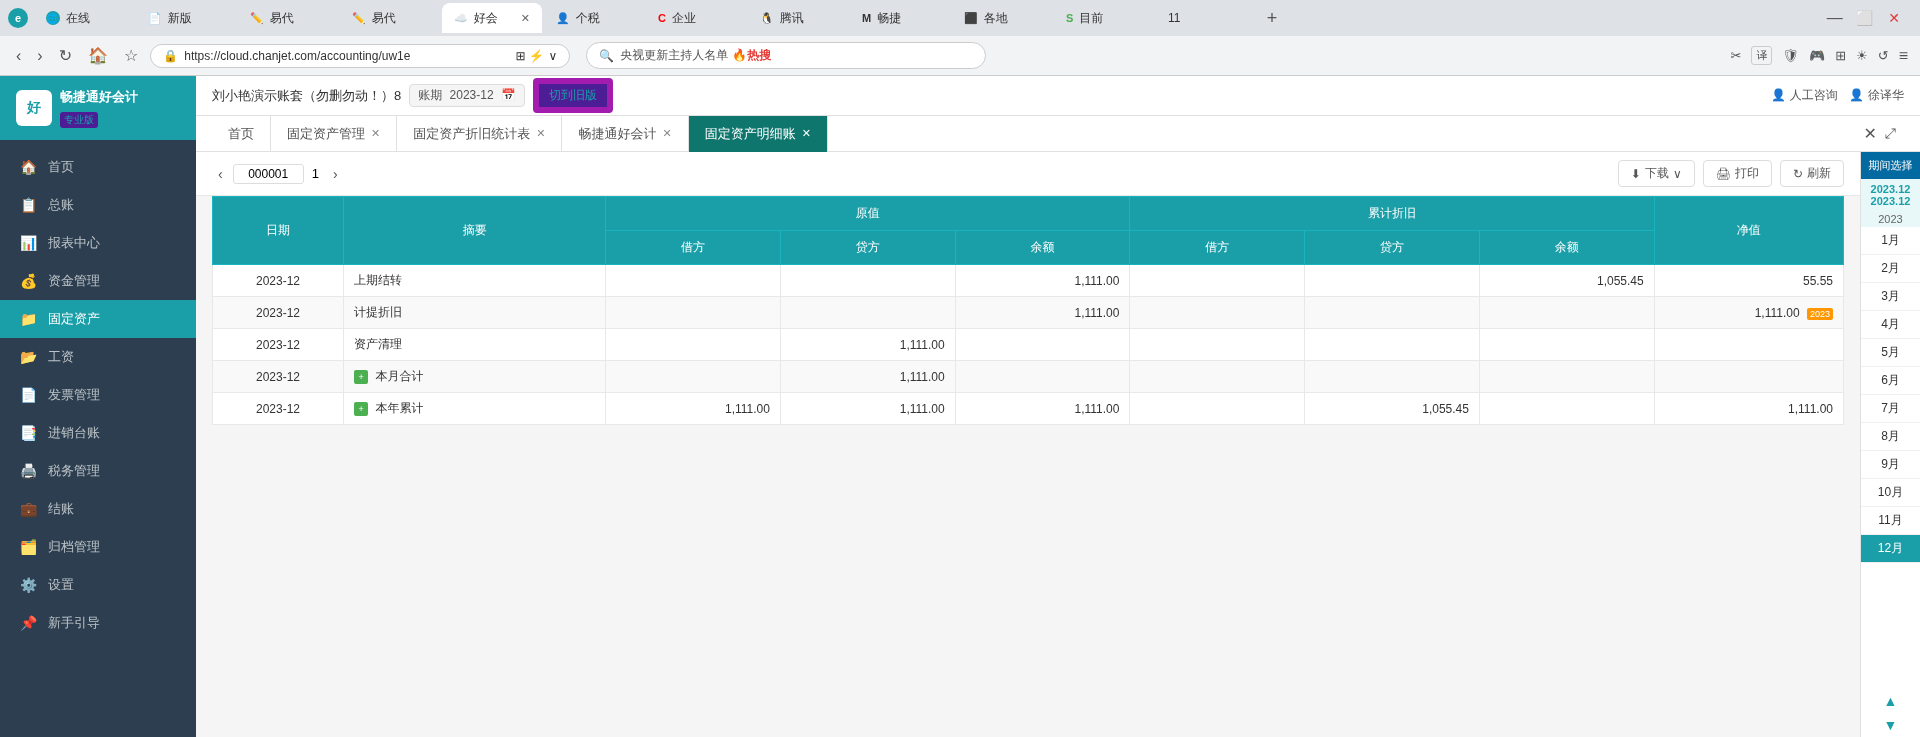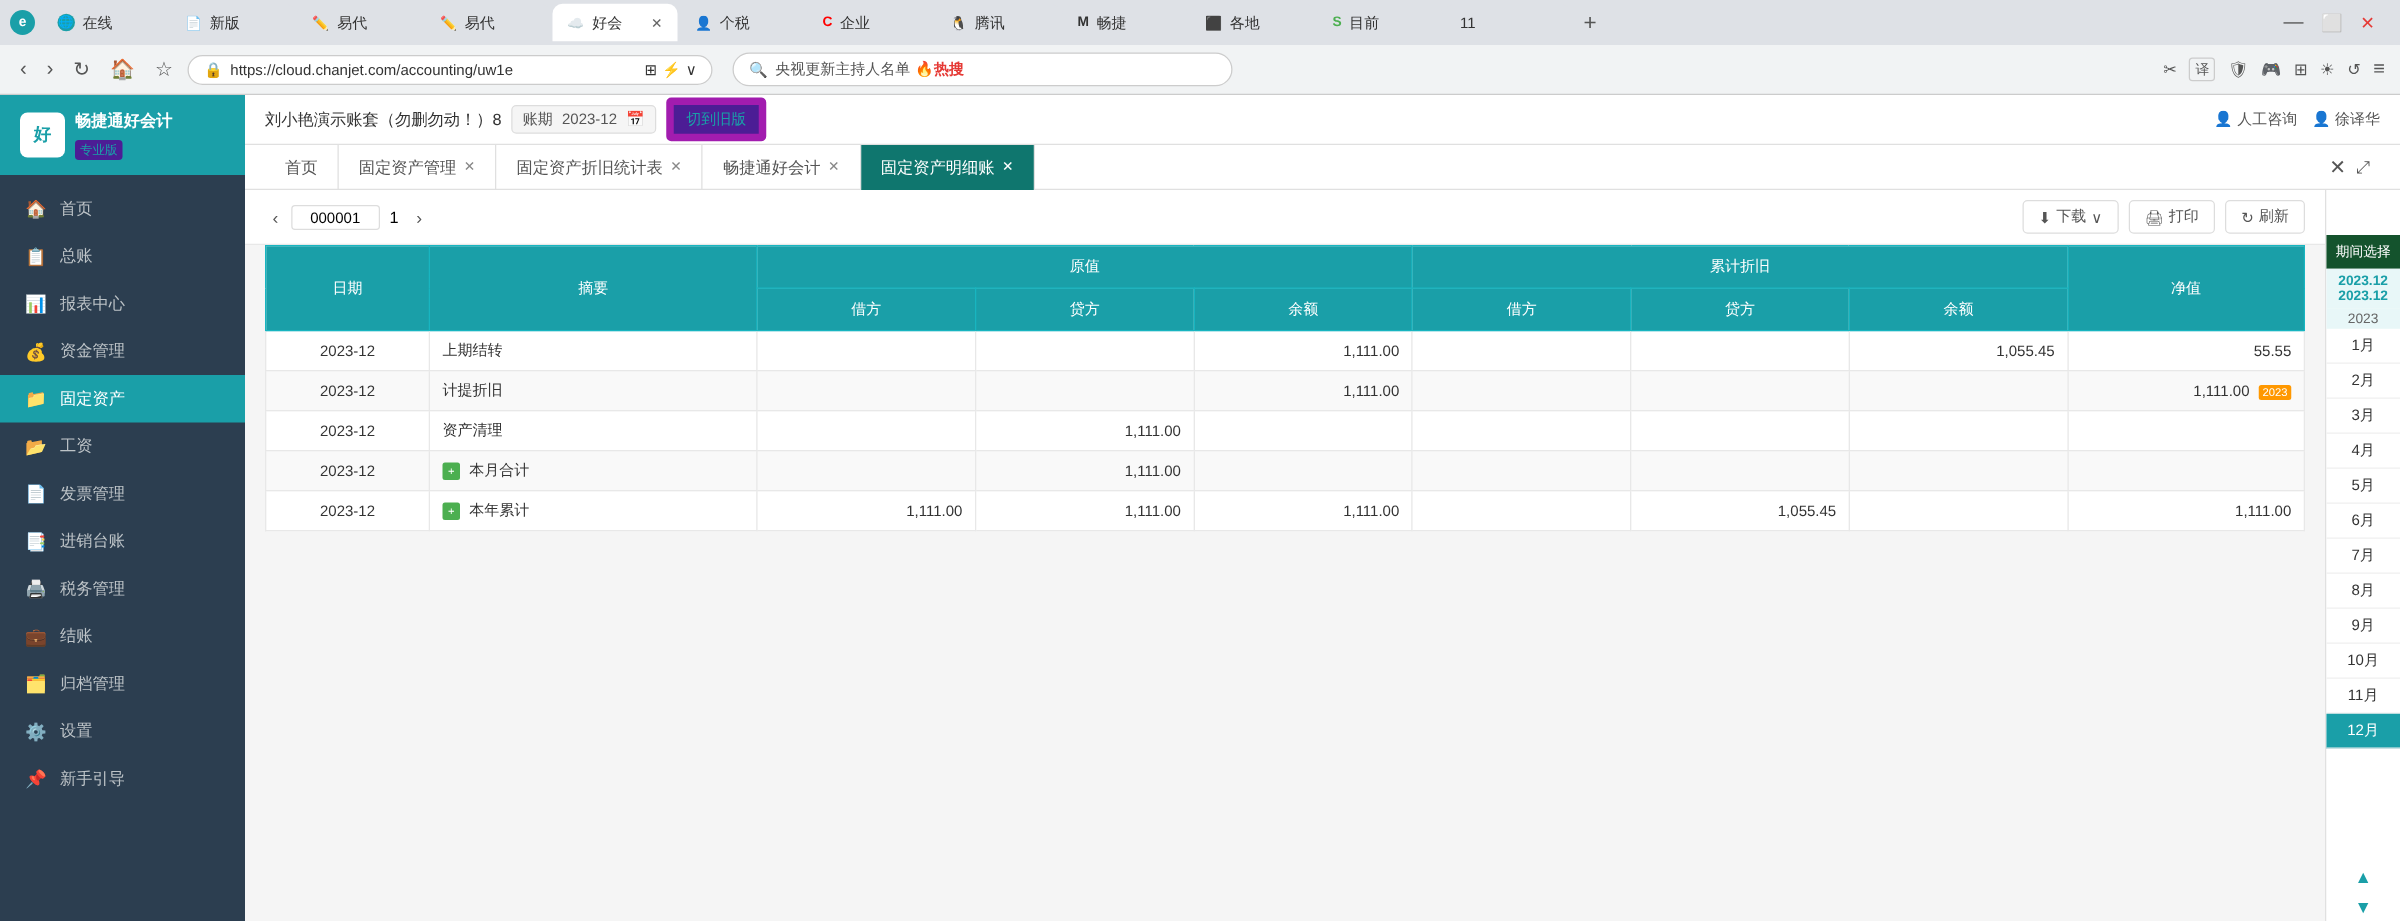--- a/index.html
+++ b/index.html
@@ -67,21 +67,21 @@
     .data-table thead th { padding: 8px 10px; text-align: center; font-size: 12px; font-weight: normal; border: 1px solid #18b5c0; }
     .data-table tbody tr { background: #fff; }
     .data-table tbody tr:nth-child(even) { background: #f9f9f9; }
     .data-table tbody td { padding: 7px 10px; border: 1px solid #e8e8e8; font-size: 12px; color: #333; text-align: center; }
     .data-table tbody td.text-left { text-align: left; }
     .data-table tbody td.text-right { text-align: right; }
     .row-icon { display: inline-block; width: 14px; height: 14px; background: #4caf50; color: #fff; font-size: 9px; border-radius: 2px; text-align: center; line-height: 14px; margin-right: 4px; }
 
     
     .period-panel { width: 60px; background: #fff; border-left: 1px solid #e0e0e0; display: flex; flex-direction: column; overflow: hidden; }
-    .period-header { background: #14532d; color: #fff; text-align: center; padding: 6px 4px; font-size: 11px; writing-mode: horizontal-tb; margin-top: 36px; }
+    .period-header { background: #0369a1; color: #fff; text-align: center; padding: 6px 4px; font-size: 11px; writing-mode: horizontal-tb; }
     .period-selected { background: #e8f7f8; padding: 4px 2px; text-align: center; font-size: 11px; color: #1a9fa8; font-weight: bold; }
     .period-months { flex: 1; display: flex; flex-direction: column; }
     .period-month { padding: 5px 8px; text-align: center; font-size: 12px; color: #333; cursor: pointer; border-bottom: 1px solid #f0f0f0; }
     .period-month.active { background: #1a9fa8; color: #fff; border-radius: 0; }
   </style>
 </head>
 <body>
 
 <div style="background:#dee1e6; width:1920px;">
 

